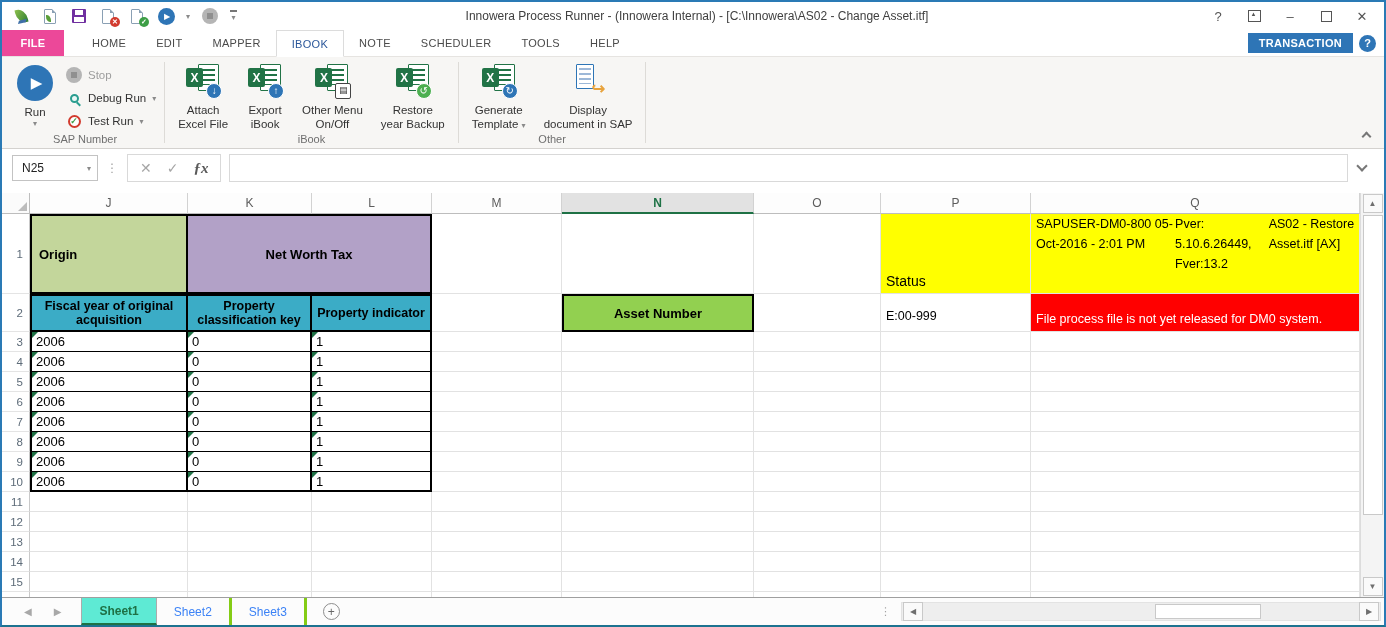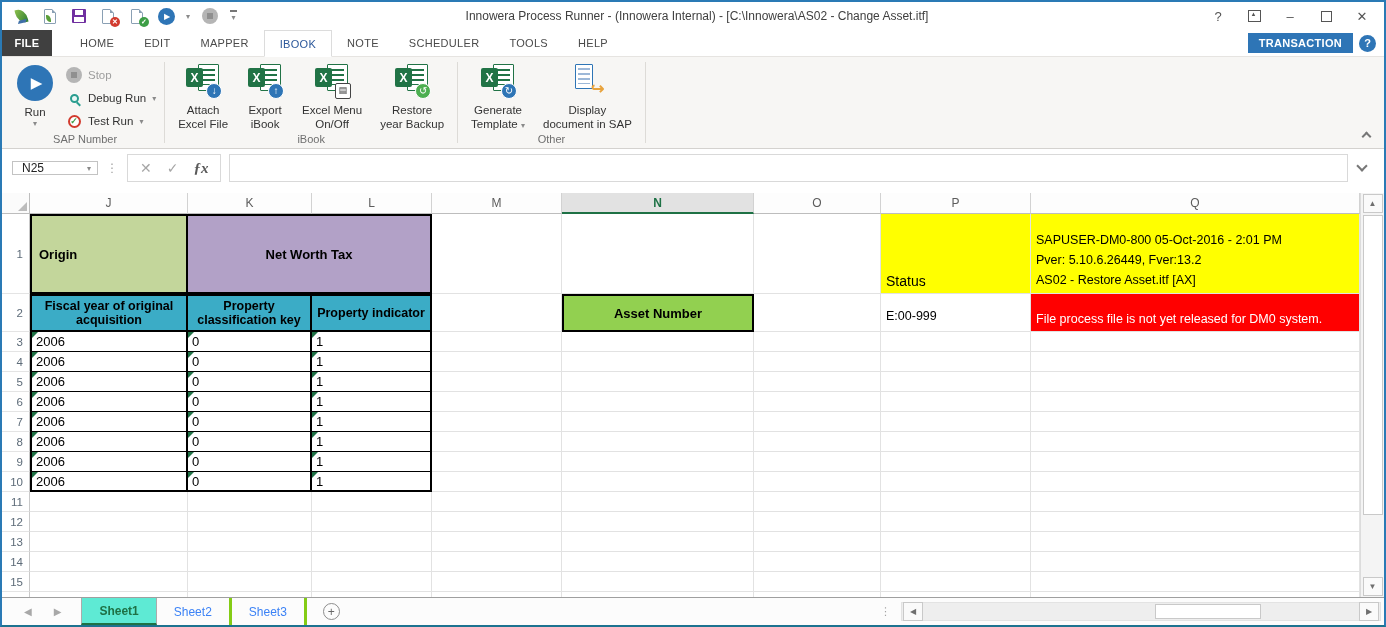--- a/index.html
+++ b/index.html
@@ -33,21 +33,21 @@
   .qat-custom { display:flex; flex-direction:column; align-items:center; }
   .qat-custom .bar { width:7px; height:2px; background:#777; margin-bottom:1px; }
   .title-text { position:absolute; left:8px; right:0; text-align:center; font-size:12px; color:#404040; }
   .win-controls { margin-left:auto; display:flex; align-items:center; gap:20px; padding-right:14px; z-index:2; color:#555; }
   .wc { font-size:13px; display:flex; align-items:center; justify-content:center; width:16px; height:16px; }
   .dock-ic { width:13px; height:12px; border:1.5px solid #555; position:relative; }
   .dock-ic::after { content:"▲"; position:absolute; left:2px; top:0; font-size:6px; color:#555; }
   .max-ic { width:11px; height:11px; border:1.5px solid #555; }
   
   .tabrow { flex:0 0 27px; display:flex; align-items:stretch; background:#fff; border-bottom:1px solid #e6e4e1; }
-  .file-tab { width:50px; background:#404040; color:#fff; display:flex; align-items:center; justify-content:center; font-size:11px; font-weight:bold; letter-spacing:.3px; }
+  .file-tab { width:62px; background:#ec4899; color:#fff; display:flex; align-items:center; justify-content:center; font-size:11px; font-weight:bold; letter-spacing:.3px; }
   .rtab { padding:0 15px; display:flex; align-items:center; font-size:11px; color:#4a4a4a; letter-spacing:.3px; }
   .rtab.active { color:#2b579a; background:#fff; border:1px solid #dcdcdc; border-bottom:1px solid #fff; margin-bottom:-1px; }
   .tab-right { margin-left:auto; display:flex; align-items:center; gap:6px; padding-right:8px; }
   .transaction-btn { background:#2e75b6; color:#fff; font-size:11px; font-weight:bold; padding:4px 11px; letter-spacing:.3px; }
   .help-circle { width:17px; height:17px; border-radius:50%; background:#2e75b6; color:#fff; font-size:11px; font-weight:bold; display:flex; align-items:center; justify-content:center; }
   
   .ribbon { flex:0 0 92px; background:#f7f6f4; border-bottom:1px solid #d4d2cf; display:flex; align-items:stretch; padding-left:4px; position:relative; }
   .rgroup { display:flex; flex-direction:column; }
   .rg-content { flex:1; display:flex; align-items:flex-start; padding:5px 4px 0; }
   .rg-label { font-size:11px; color:#6f6f6f; text-align:center; padding:1px 0 3px; }
@@ -72,21 +72,21 @@
   .badge.b-green { background:#4caf50; }
   .badge.b-win { background:#fff; color:#333; border:1.5px solid #444; border-radius:2px; font-size:9px; line-height:12px; }
   .doc-ic { position:relative; width:30px; height:32px; margin-bottom:3px; }
   .doc-page { position:absolute; left:3px; top:0; width:18px; height:25px; background:#fff; border:1px solid #2e75b6; border-radius:1px; }
   .doc-page::before { content:""; position:absolute; left:2px; top:3px; right:2px; height:16px;
      background:linear-gradient(#9db8d8 2px, transparent 2px) 0 0/100% 5px repeat-y; }
   .orange-arrow { position:absolute; right:-2px; bottom:-2px; color:#e8a33d; font-size:16px; font-weight:bold; }
   .collapse-chev { position:absolute; right:14px; bottom:8px; width:7px; height:7px; border-left:2px solid #777; border-top:2px solid #777; transform:rotate(45deg); }
   
   .fbar { flex:0 0 44px; background:#fff; display:flex; align-items:center; gap:8px; padding:2px 10px 8px 10px; }
-  .namebox { width:86px; height:14px; border:1px solid #c3c3c3; display:flex; align-items:center; font-size:12px; color:#222; padding:0 6px 0 9px; }
+  .namebox { width:86px; height:26px; border:1px solid #c3c3c3; display:flex; align-items:center; font-size:12px; color:#222; padding:0 6px 0 9px; }
   .namebox .caret { margin-left:auto; }
   .fdots { color:#a3a3a3; font-size:12px; letter-spacing:1px; }
   .fxbox { height:28px; border:1px solid #d9d9d9; display:flex; align-items:center; gap:15px; padding:0 12px; color:#a6a6a6; font-size:14px; }
   .fxbox .fx { color:#595959; font-family:"Liberation Serif", serif; font-style:italic; font-weight:bold; font-size:15px; }
   .finput { flex:1; height:28px; border:1px solid #d9d9d9; display:flex; align-items:center; padding-left:6px; font-size:12px; }
   .fexpand { width:8px; height:8px; border-right:2px solid #777; border-bottom:2px solid #777; transform:rotate(45deg); margin:0 8px 4px 2px; }
   
   .sheet { flex:1; display:flex; overflow:hidden; background:#fff; }
   .gridwrap { width:1358px; flex:0 0 1358px; display:flex; flex-direction:column; overflow:hidden; }
   .chrow { flex:0 0 21px; display:flex; }
@@ -103,21 +103,21 @@
   .wP{width:150px;flex:0 0 150px}.wQ{width:329px;flex:0 0 329px}.wKL{width:244px;flex:0 0 244px}
   .h1{height:80px}.h2{height:38px}.hd{height:20px}
   .olive { background:#c3d69b; border:2px solid #000; display:flex; align-items:center; padding-left:7px; font-weight:bold; }
   .purple { background:#b2a1c7; border:2px solid #000; border-left:none; display:flex; align-items:center; justify-content:center; font-weight:bold; }
   .tealc { background:#3bacc6; border:2px solid #000; border-left:none; display:flex; align-items:center; justify-content:center; text-align:center; font-weight:bold; font-size:12.5px; line-height:1.15; padding:0 2px; }
   .tealc.bl { border-left:2px solid #000; }
   .greenc { background:#92d050; border:2px solid #000; display:flex; align-items:center; justify-content:center; font-weight:bold; }
   .yellowc { background:#ffff00; }
   .redc { background:#ff0000; color:#fff; font-size:12.5px; display:flex; align-items:flex-end; padding:0 0 5px 5px; }
   .statuscell { display:flex; align-items:flex-end; padding:0 0 4px 5px; font-size:14px; }
-  .infocell { display:flex; flex-direction:column; justify-content:flex-end; padding:0 0 3px 5px; font-size:12.5px; }
+  .infocell { display:flex; flex-direction:row; justify-content:flex-end; padding:0 0 3px 5px; font-size:12.5px; }
   .infocell div { line-height:20px; }
   .codecell { display:flex; align-items:flex-end; padding:0 0 8px 5px; font-size:12.5px; }
   .dcell { border-right:2px solid #000; border-bottom:1px solid #000; display:flex; align-items:center; padding-left:4px; }
   .dcell.dfirst { border-left:2px solid #000; }
   .dbot { border-bottom:2px solid #000 !important; }
   .dcell::before { content:""; position:absolute; top:0; left:0; border-top:6px solid #1e7145; border-right:6px solid transparent; }
   
   .vscroll { width:24px; flex:0 0 24px; background:#f4f4f4; border-left:1px solid #dcdcdc; display:flex; flex-direction:column; align-items:center; padding:1px; }
   .sbtn { width:20px; height:19px; background:#fafafa; border:1px solid #c9c9c9; color:#6f6f6f; font-size:8px; display:flex; align-items:center; justify-content:center; }
   .vthumb { width:20px; flex:0 0 300px; background:#fff; border:1px solid #c9c9c9; margin-top:2px; }
@@ -257,21 +257,21 @@
               <span class="badge">↑</span>
           </div>
           <div class="btn-lbl"><span>Export</span><br><span>iBook</span></div>
         </div>
         <div class="ibtn">
           <div class="xlic">
             <span class="xl-page"></span>
               <span class="xl-x">X</span>
               <span class="badge b-win">▤</span>
           </div>
-          <div class="btn-lbl"><span>Excel Menu</span><br><span>On/Off</span></div>
+          <div class="btn-lbl"><span>Other Menu</span><br><span>On/Off</span></div>
         </div>
         <div class="ibtn">
           <div class="xlic">
             <span class="xl-page"></span>
               <span class="xl-x">X</span>
               <span class="badge b-green">↺</span>
           </div>
           <div class="btn-lbl"><span>Restore</span><br><span>year Backup</span></div>
         </div>
       </div>

